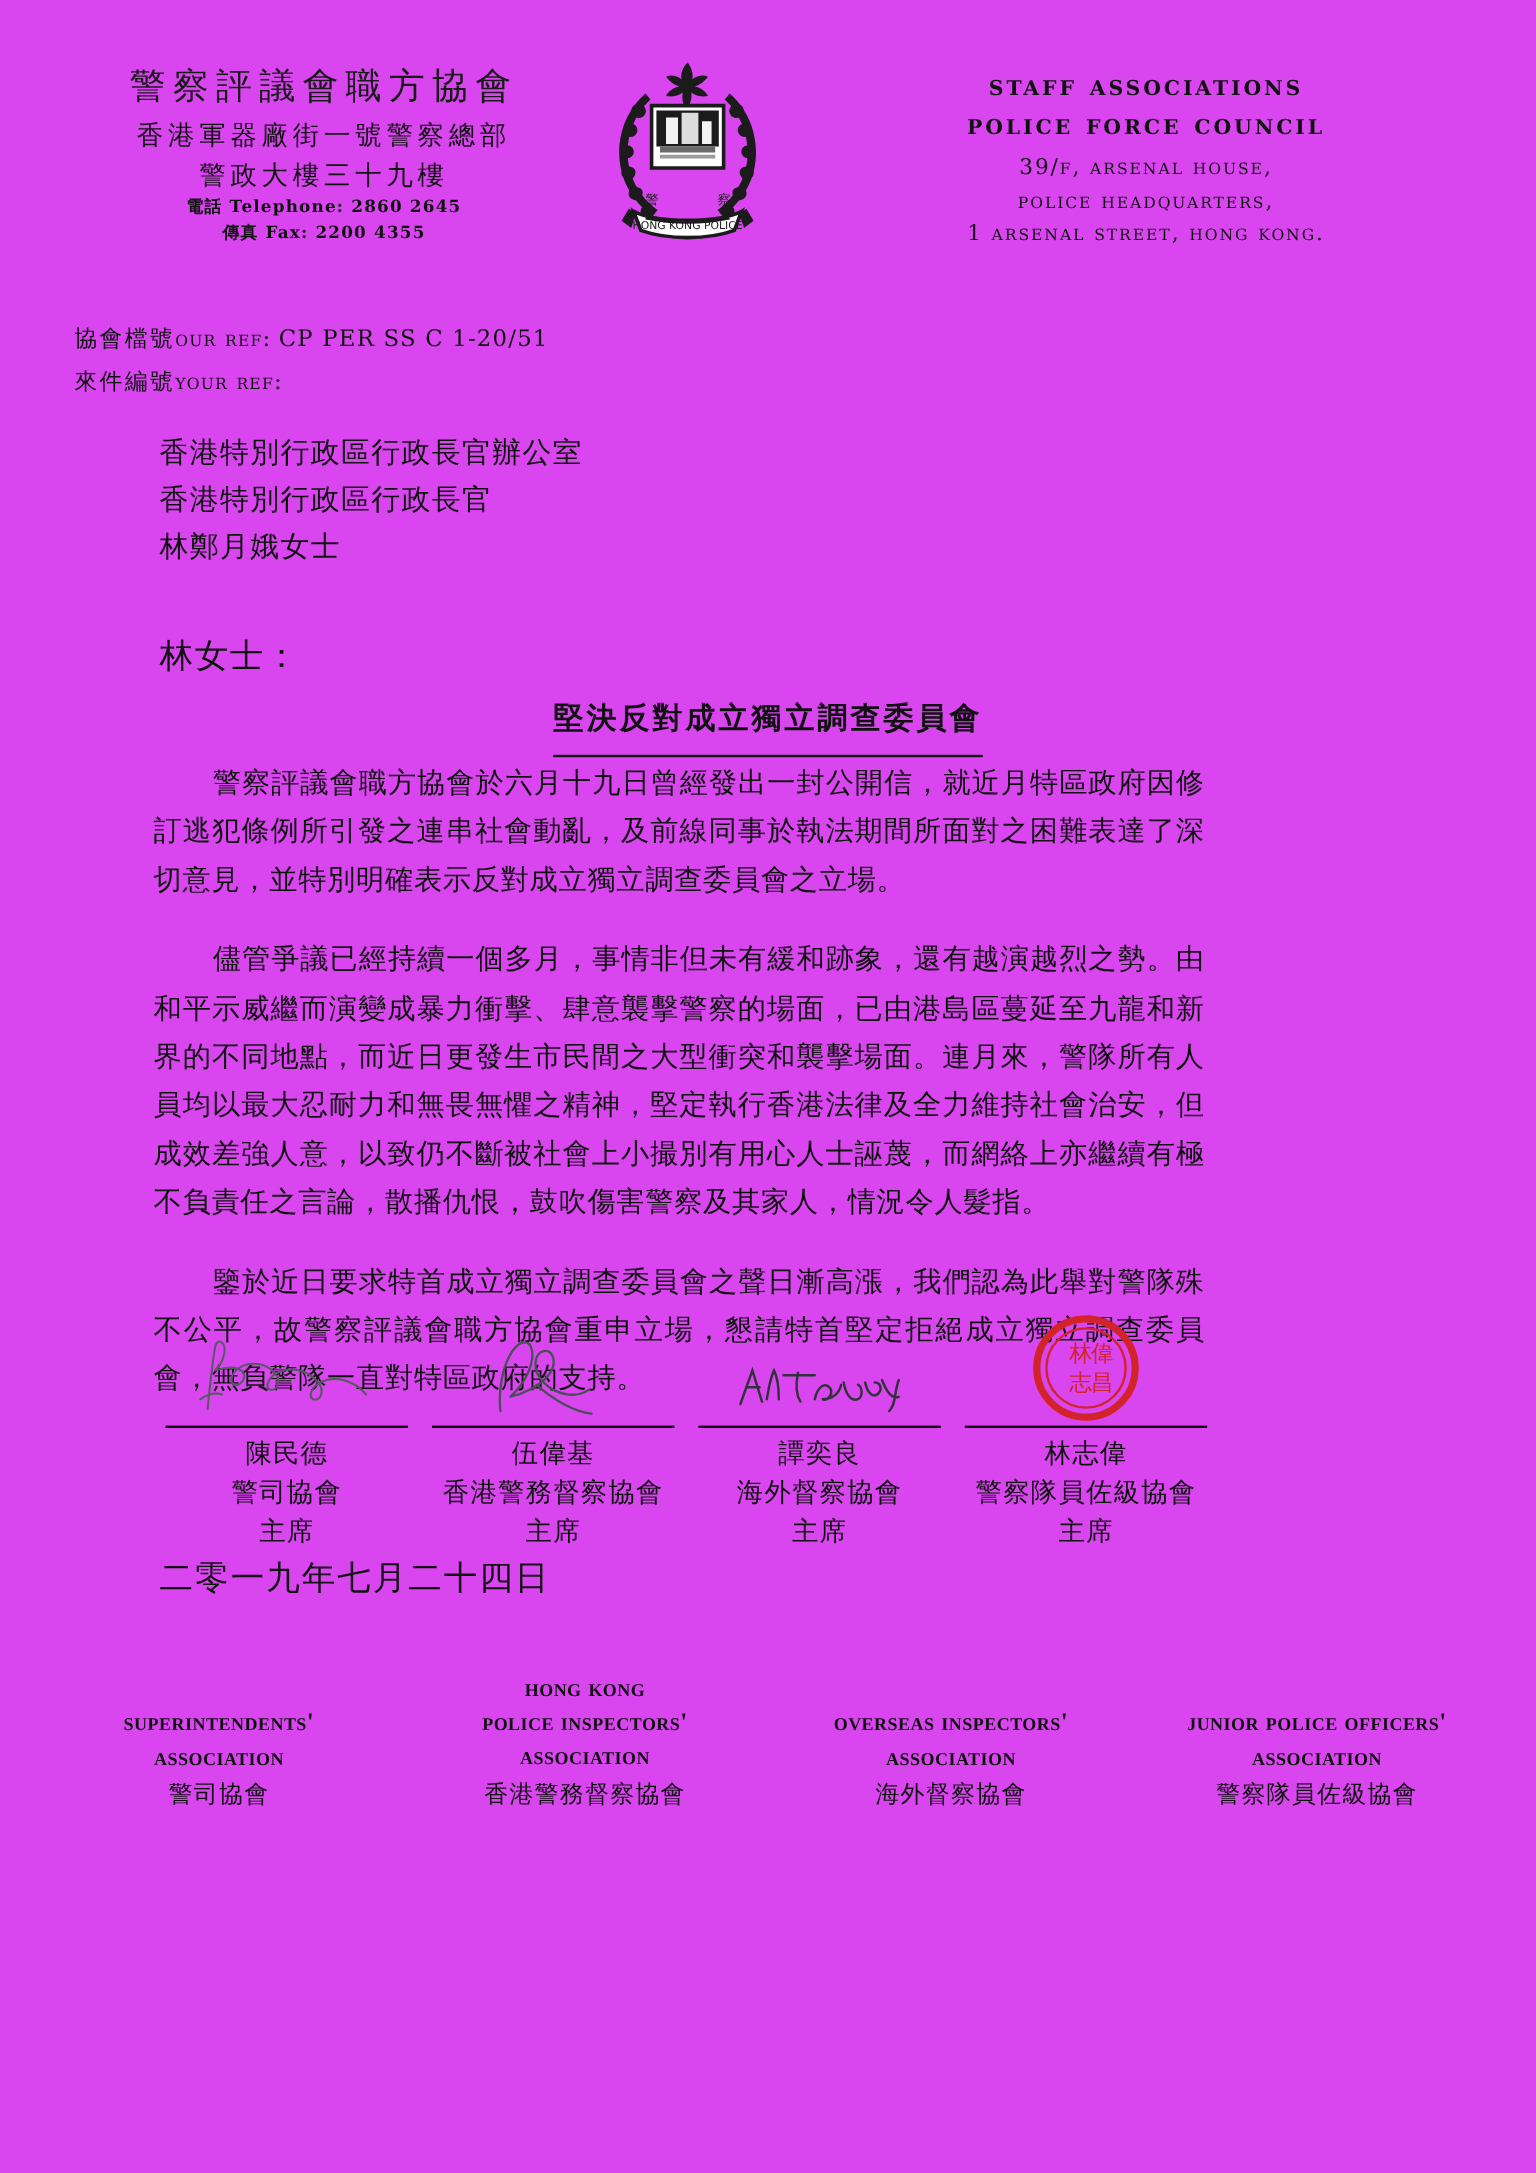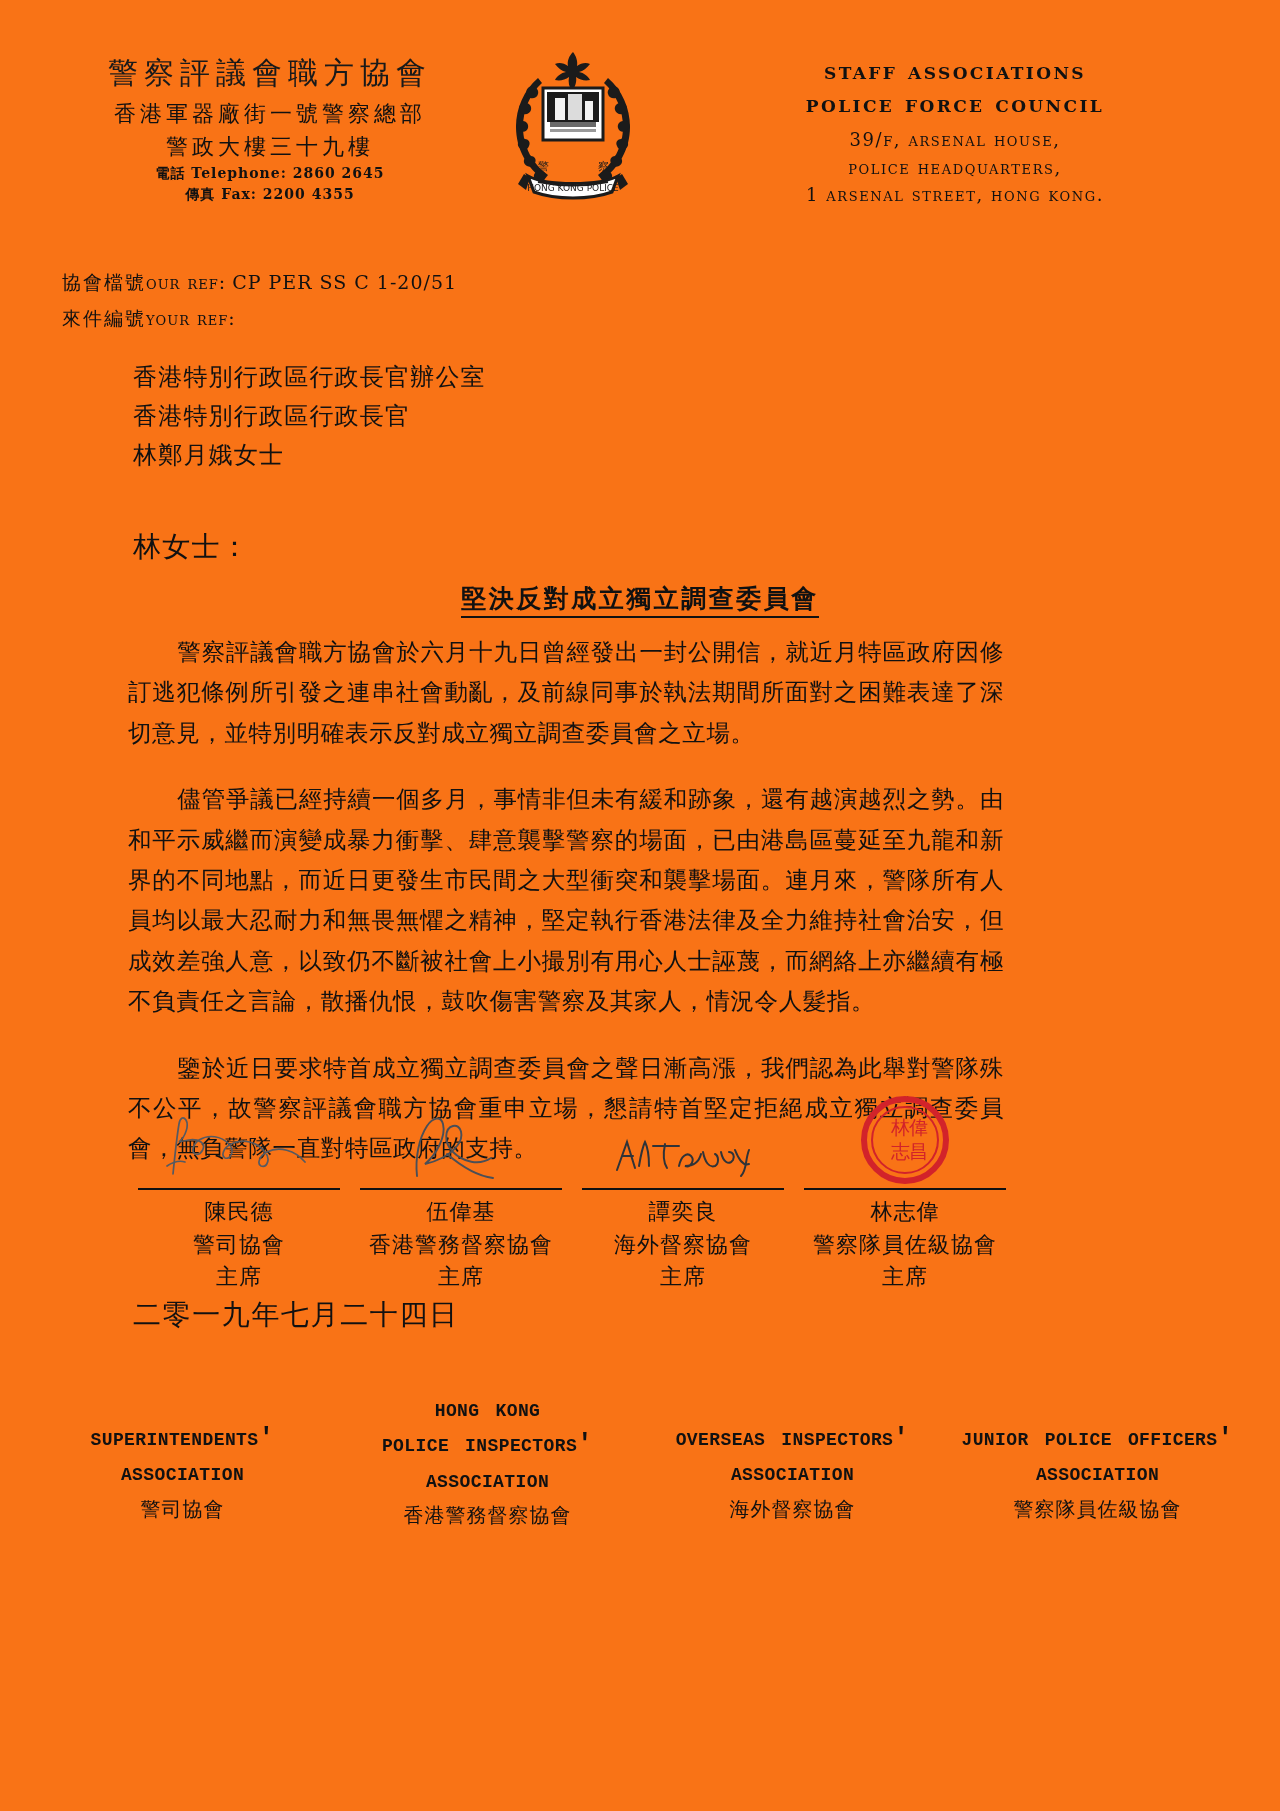--- a/index.html
+++ b/index.html
@@ -14,21 +14,21 @@
     position: relative;
     font-family: "DejaVu Serif", "Liberation Serif", serif;
     color: #111111;
     overflow: hidden;
   }
 
   .page {
     position: relative;
     width: 1280px;
     height: 1811px;
-    background: #f97316;
+    background: #d946ef;
   }
 
   
   .letterhead {
     position: absolute;
     top: 44px;
     left: 0;
     width: 1280px;
     height: 180px;
   }
@@ -166,21 +166,21 @@
     left: 0;
     width: 1280px;
     text-align: center;
   }
   .doc-title span {
     font-family: "DejaVu Serif", "Liberation Serif", serif;
     font-size: 25px;
     font-weight: bold;
     letter-spacing: 2.5px;
     border-bottom: 2px solid #111;
-    padding-bottom: 3px;
+    padding-bottom: 16px;
   }
 
   
   .body-text {
     position: absolute;
     left: 128px;
     top: 632px;
     width: 888px;
   }
   .body-text p {
@@ -242,23 +242,23 @@
     left: 30px;
     top: 1392px;
     width: 1220px;
     display: flex;
   }
   .f-col {
     width: 305px;
     text-align: center;
   }
   .f-en {
-    font-family: Liberation Mono, monospace;
+    font-family: Liberation Serif, serif;
     font-weight: bold;
-    font-size: 26px;
+    font-size: 21px;
     letter-spacing: 0.4px;
     line-height: 1.36;
     font-variant: small-caps;
     text-transform: lowercase;
     color: #111;
   }
   .f-zh {
     font-family: "DejaVu Serif", "Liberation Serif", serif;
     font-size: 20px;
     letter-spacing: 1px;

